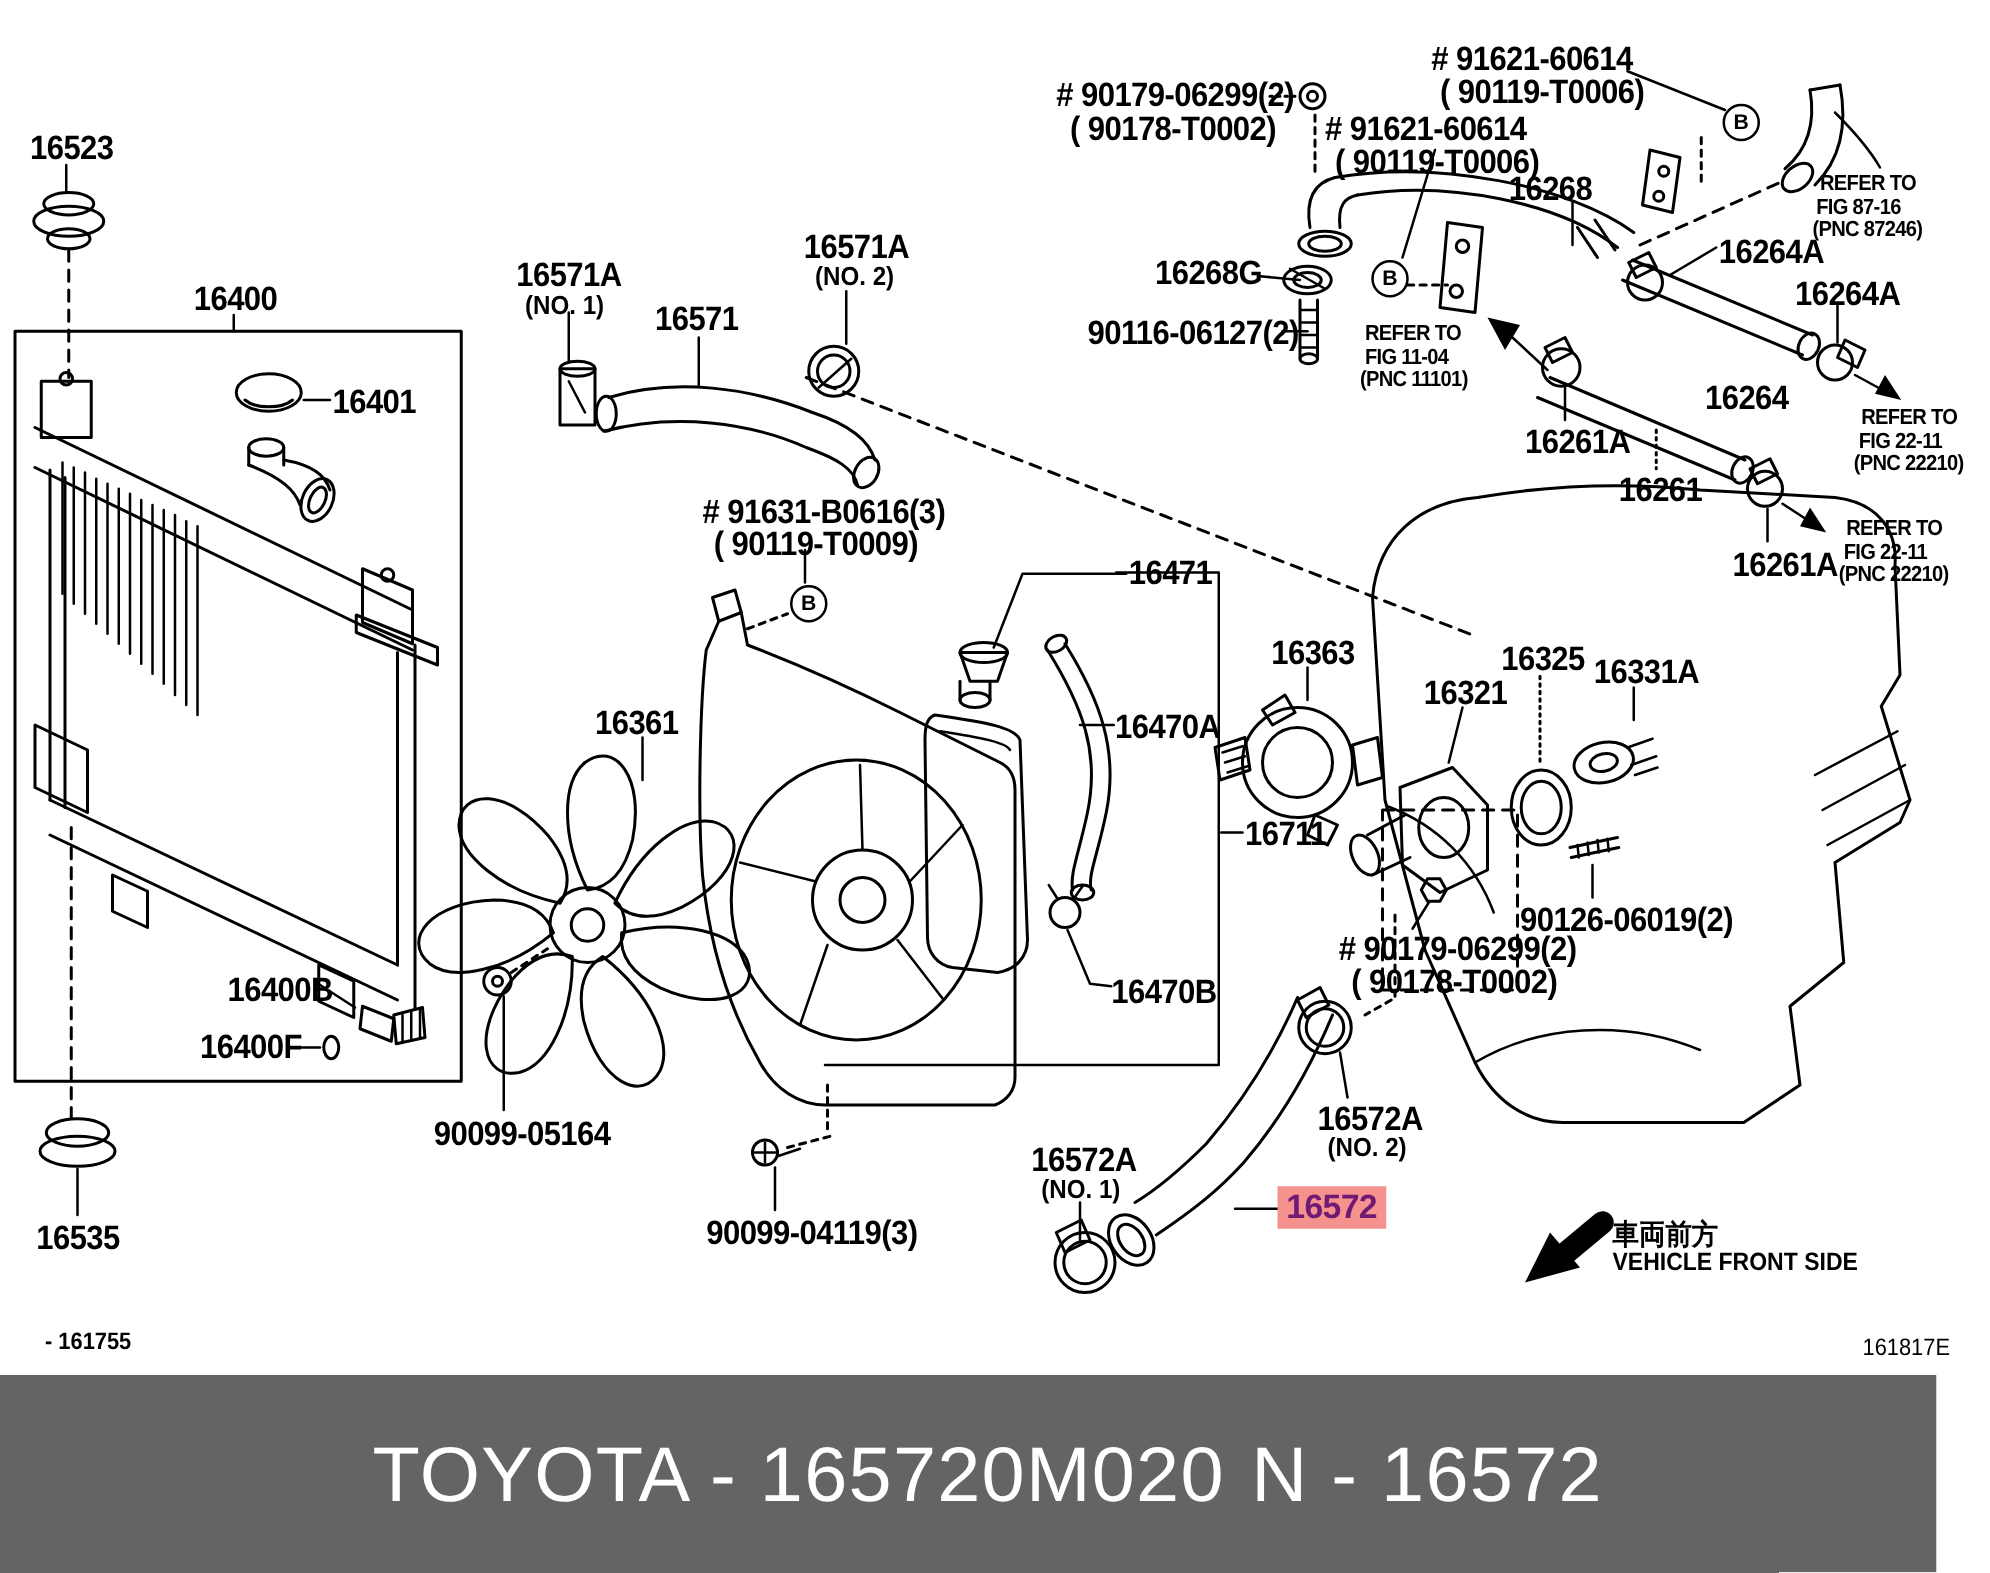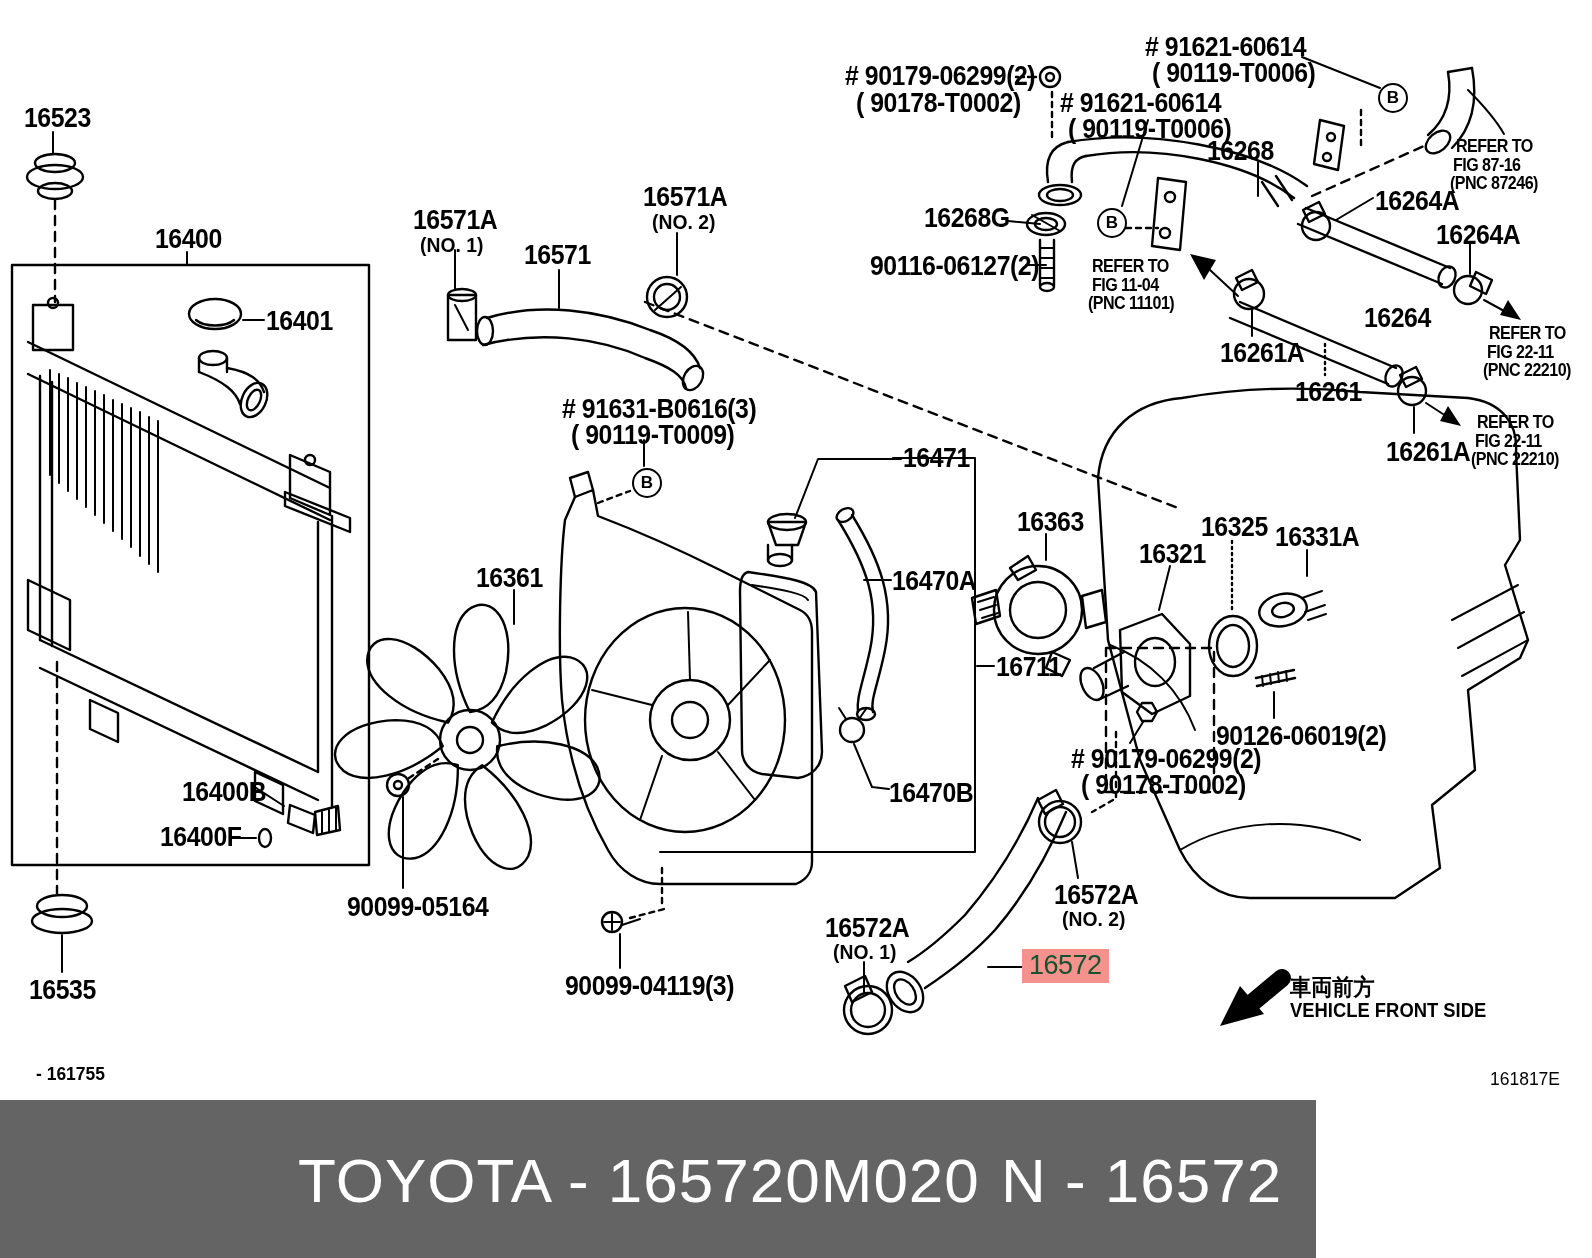--- a/index.html
+++ b/index.html
@@ -16,23 +16,23 @@
   .lbl{position:absolute;color:#000;font-weight:bold;white-space:nowrap;
        transform:scaleX(.92);transform-origin:left top;}
   .pl{font-size:27px;letter-spacing:-.5px;}
   .pm{font-size:21px;}
   .rf{font-size:17.5px;letter-spacing:-.6px;}
   .cd{font-size:19px;}
   .jp{font-size:23px;font-family:"DejaVu Sans","Liberation Sans",sans-serif;}
   .en{font-size:20px;}
   .bc{position:absolute;width:26px;height:26px;border:2.6px solid #000;border-radius:50%;
       display:flex;align-items:center;justify-content:center;font-size:17px;font-weight:bold;}
-  .hl{position:absolute;background:#f5928d;color:#14532d;font-size:27px;font-weight:normal;
+  .hl{position:absolute;background:#f5928d;color:#701a75;font-size:27px;font-weight:bold;
       padding:1px 7px 2px 7px;letter-spacing:-.5px;}
-  .footer{position:absolute;left:0;top:1100px;width:1316px;height:158px;background:#646464;}
+  .footer{position:absolute;left:0;top:1100px;width:1549px;height:158px;background:#646464;}
   .ft{position:absolute;color:#fff;font-size:62px;font-weight:400;letter-spacing:1px;
       font-family:"Liberation Sans",sans-serif;white-space:nowrap;}
 </style>
 </head>
 <body>
 
 <div class="stage">
 
   <svg class="art" width="1592" height="1092" viewBox="0 0 1592 1092">
 

